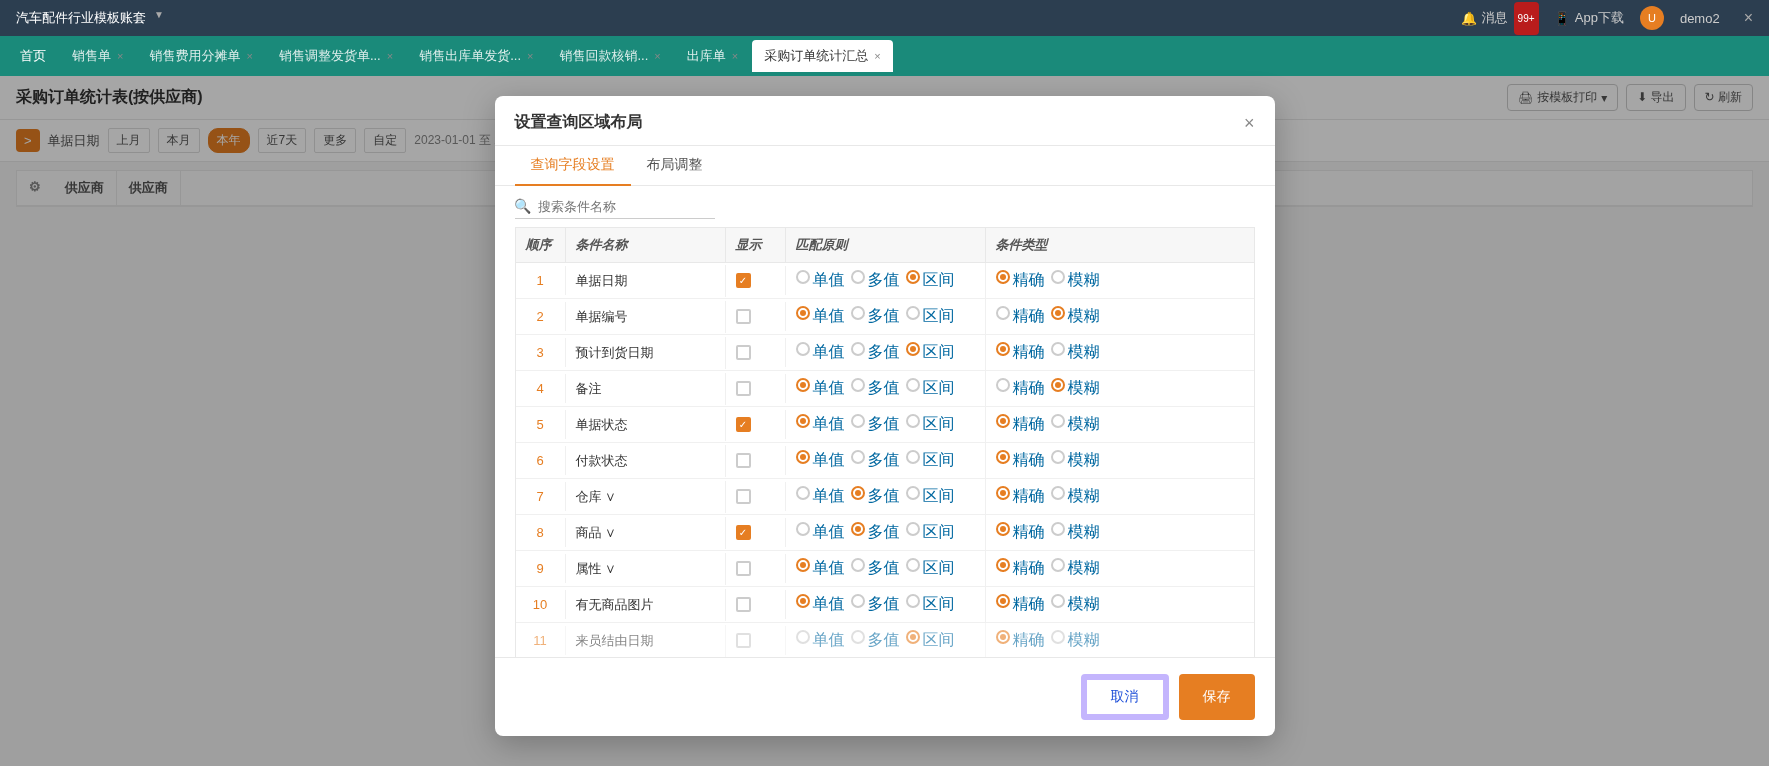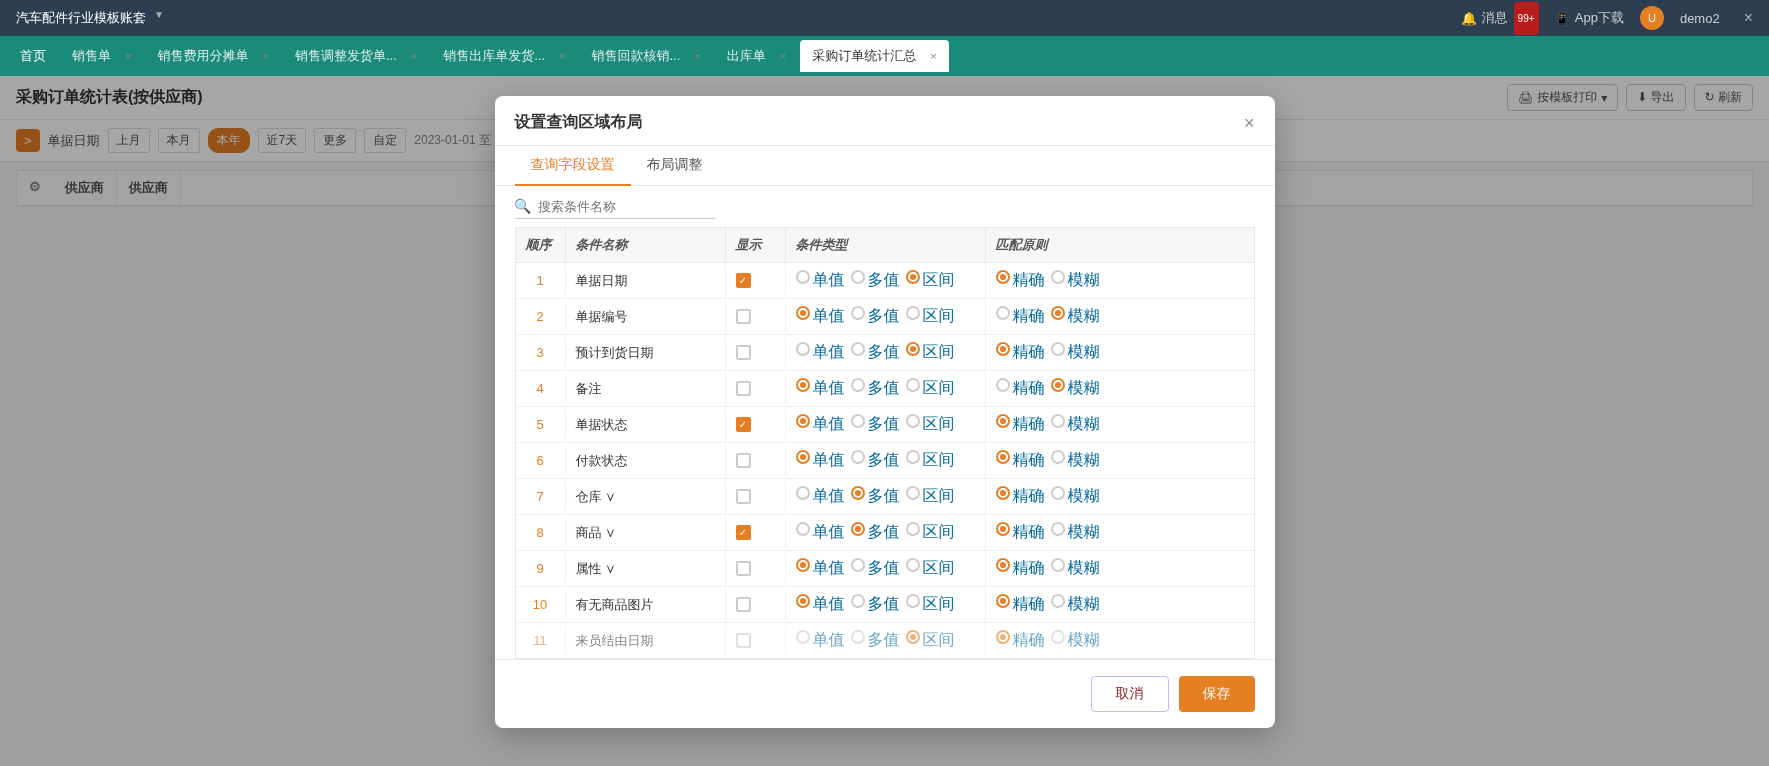--- a/index.html
+++ b/index.html
@@ -80,21 +80,21 @@
     }
     .tab-item {
       height: 32px;
       padding: 0 12px;
       display: flex;
       align-items: center;
       border-radius: 4px 4px 0 0;
       font-size: 13px;
       cursor: pointer;
       color: rgba(255,255,255,0.85);
-      gap: 14px;
+      gap: 6px;
     }
     .tab-item.active {
       background: #fff;
       color: #333;
     }
     .tab-item .tab-close {
       font-size: 11px;
       color: #888;
     }
     .tab-home {
@@ -389,26 +389,26 @@
     
     .modal-footer {
       padding: 16px 20px;
       display: flex;
       justify-content: flex-end;
       gap: 10px;
       border-top: 1px solid #e8e8e8;
     }
     .btn-cancel {
       padding: 8px 24px;
-      border: 1px solid #c4b5fd;
+      border: 6px solid #c4b5fd;
       background: #fff;
       border-radius: 4px;
       font-size: 14px;
       cursor: pointer;
-      color: #7f1d1d;
+      color: #1d4ed8;
     }
     .btn-save {
       padding: 8px 24px;
       border: none;
       background: #e67e22;
       border-radius: 4px;
       font-size: 14px;
       cursor: pointer;
       color: #fff;
     }
@@ -567,22 +567,22 @@
           <input class="search-input" type="text" placeholder="搜索条件名称" style="">
         </div>
       </div>
 
       <div class="modal-table">
 
         <div class="modal-table-header">
           <div class="mth-cell">顺序</div>
           <div class="mth-cell">条件名称</div>
           <div class="mth-cell">显示</div>
+          <div class="mth-cell">匹配原则</div>
           <div class="mth-cell">条件类型</div>
-          <div class="mth-cell">匹配原则</div>
         </div>
 
         <div class="modal-table-body">
 
           <div class="modal-row">
             <div class="mtr-cell row-index">1</div>
             <div class="mtr-cell">单据日期</div>
             <div class="mtr-cell">
               <div class="checkbox checked"></div>
             </div>

